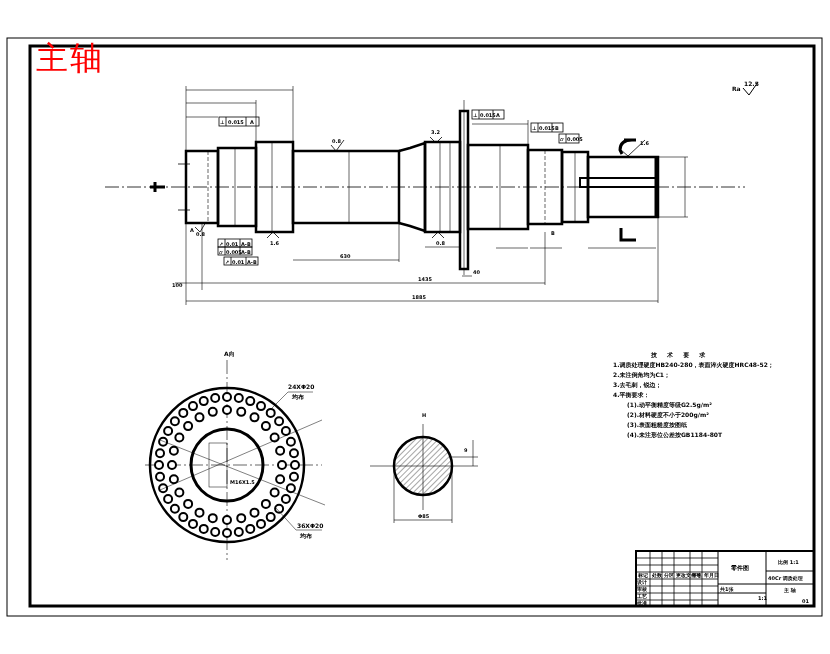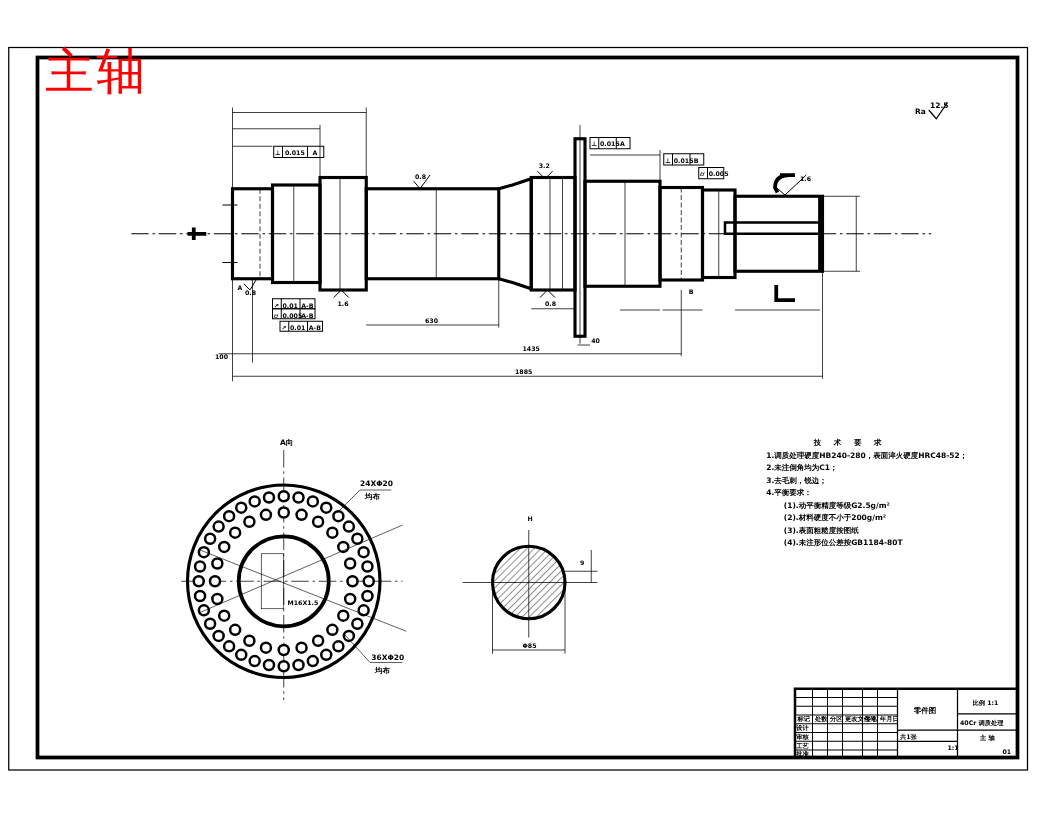--- a/index.html
+++ b/index.html
@@ -1,18 +1,18 @@
 <!DOCTYPE html>
 <html><head>
 <meta charset="utf-8">
 <style>
   html, body { margin: 0; padding: 0; background: #ffffff; }
   body { width: 830px; height: 654px; position: relative; overflow: hidden; font-family: "DejaVu Sans", sans-serif; }
   #sheet { position: absolute; left: 0; top: 0; width: 830px; height: 654px; }
-  .title-cn { position: absolute; left: 36px; top: 38px; font-family: "DejaVu Serif", serif; font-size: 39px; color: #ff0000; line-height: 40px; letter-spacing: 2px; }
+  .title-cn { position: absolute; left: 36px; top: 38px; font-family: "DejaVu Serif", serif; font-size: 32px; color: #ff0000; line-height: 40px; letter-spacing: 2px; }
   .tiny { font-family: "DejaVu Sans", sans-serif; font-size: 5px; fill: #000; font-weight: bold; }
   .small { font-family: "DejaVu Sans", sans-serif; font-size: 6px; fill: #000; font-weight: bold; }
   .tech { position: absolute; left: 613px; top: 350px; width: 200px; font-size: 6px; font-weight: bold; line-height: 10px; color: #000; }
   .tech .head { padding-left: 38px; letter-spacing: 4px; }
   .tech .sub { padding-left: 14px; }
 </style>
 </head>
 <body>
 
 <div id="sheet">

